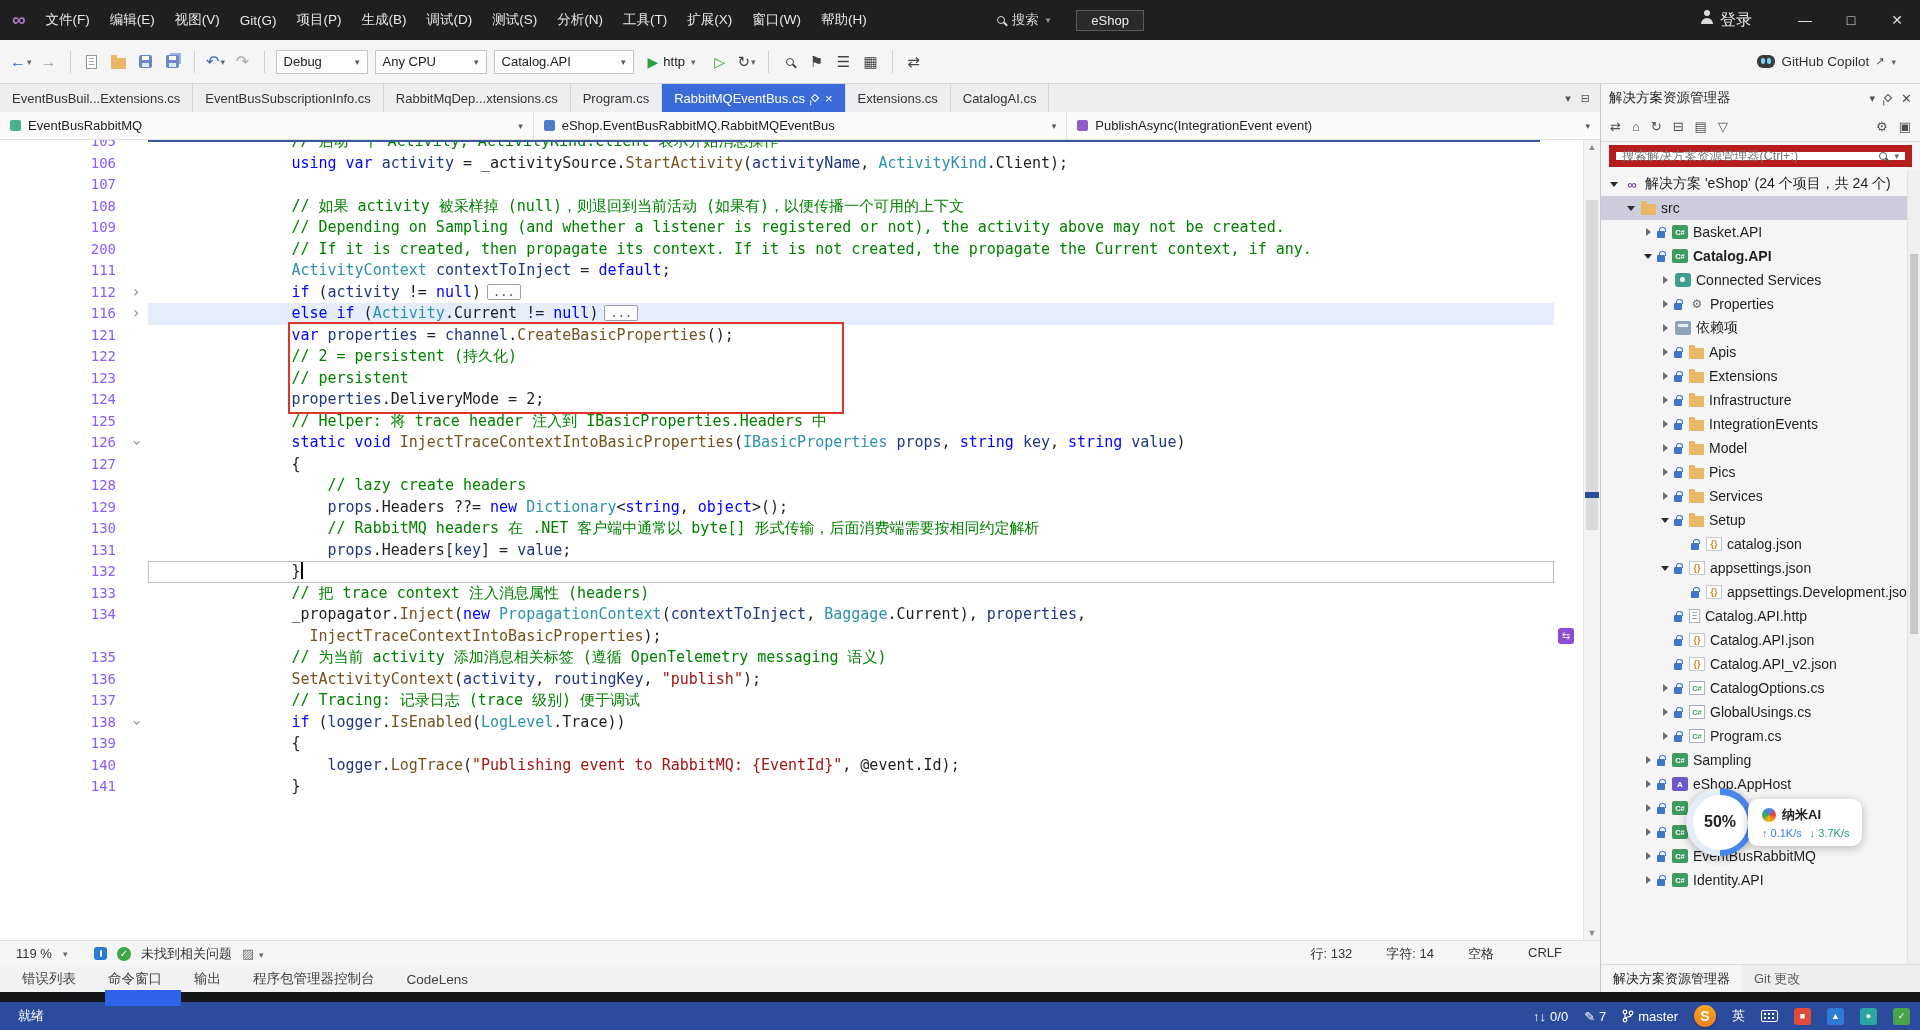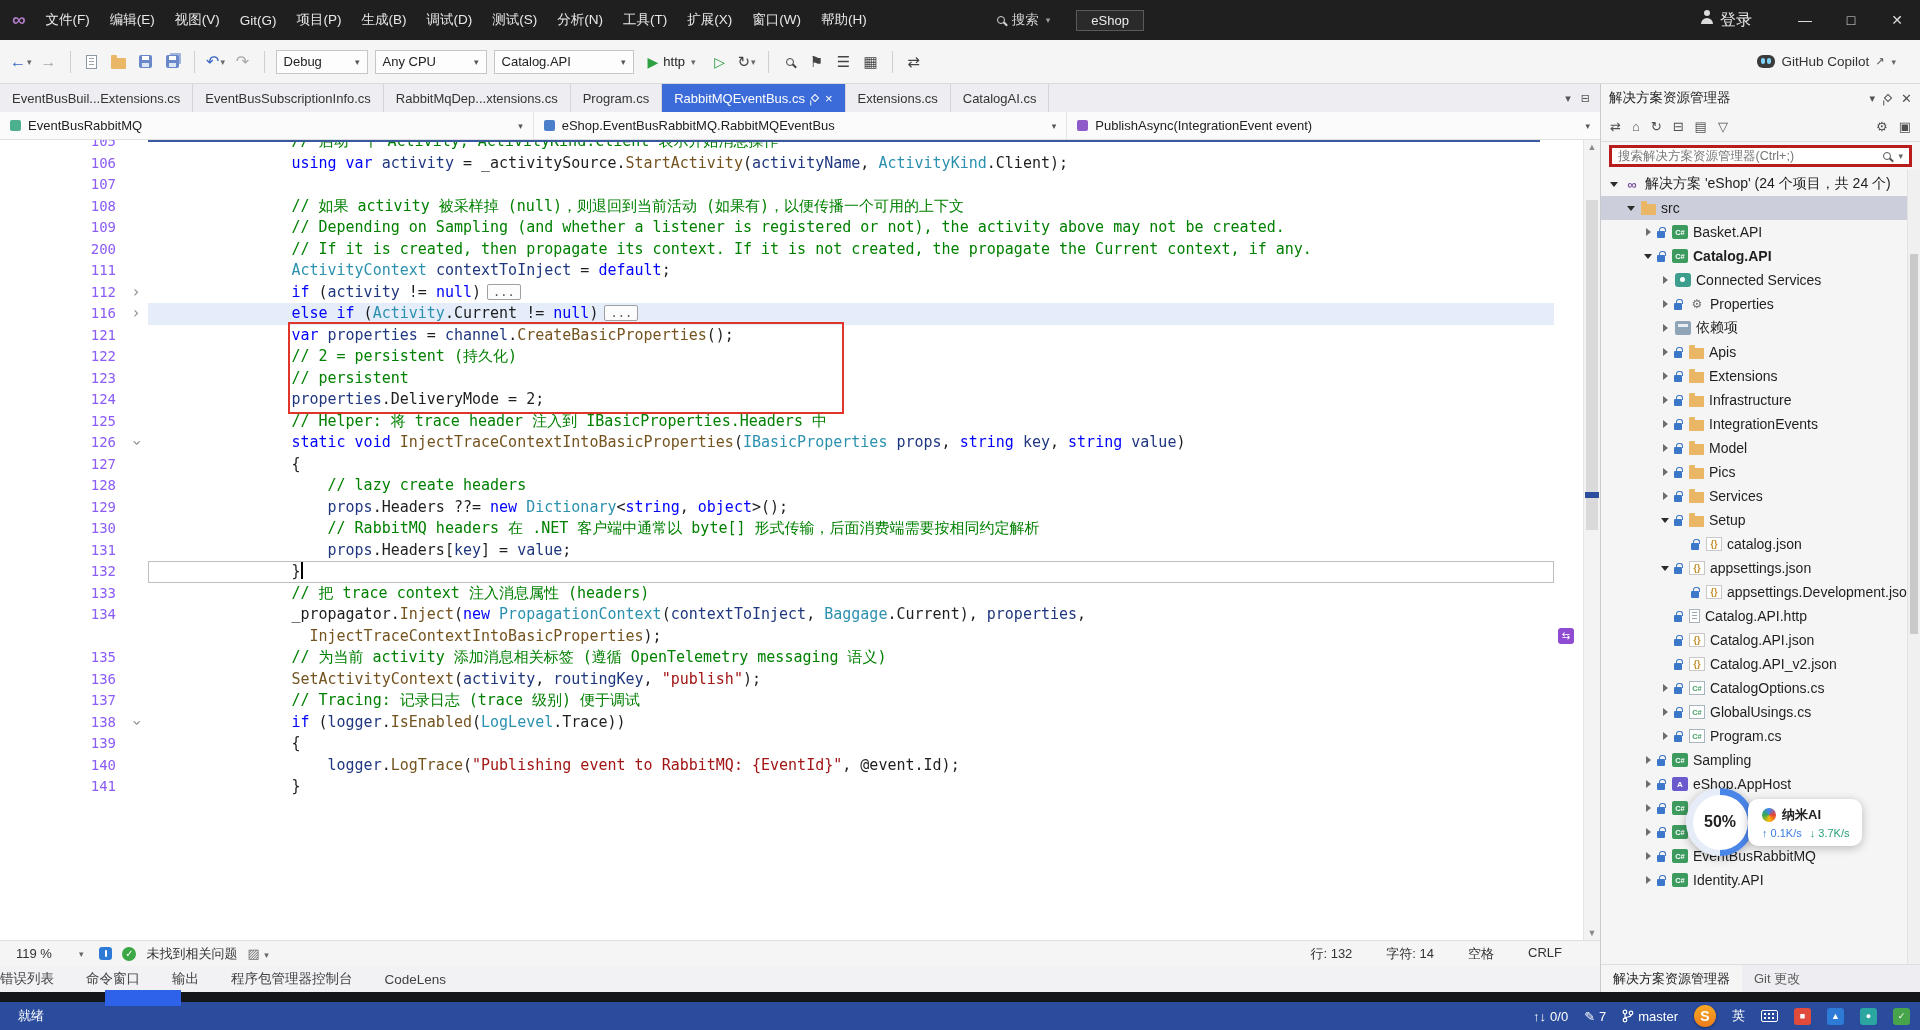--- a/index.html
+++ b/index.html
@@ -84,38 +84,38 @@
   .red-box { position:absolute; left:288px; width:556px; border:2px solid #e0352b; z-index:4; }
   .top-divider { position:absolute; top:0; left:148px; right:60px; height:2px; background:#39589e; z-index:3; }
   .quick-action { position:absolute; right:26px; width:16px; height:16px; background:#8f4bd1; color:#fff; border-radius:3px; font-size:10px; display:flex; align-items:center; justify-content:center; z-index:4; }
   #code-scrollbar { position:absolute; right:0; top:0; bottom:0; width:17px; background:#f3f3f3; border-left:1px solid #e3e3e3; z-index:5; }
   .sb-arrow { position:absolute; left:0; right:0; text-align:center; color:#8a8a8a; font-size:9px; }
   .sb-thumb { position:absolute; left:2px; right:2px; top:60px; height:330px; background:#dadada; }
   .sb-caret-mark { position:absolute; left:1px; right:1px; top:352px; height:6px; background:#2c4c9e; }
 
   
   .edstatus { height:26px; background:#f5f5f5; border-top:1px solid #e0e0e0; display:flex; align-items:center; flex:none; font-size:13px; color:#333; padding:0 10px; gap:10px; }
-  .zoom-box { display:flex; align-items:center; gap:26px; padding:0 6px; min-width:74px; }
+  .zoom-box { display:flex; align-items:center; gap:10px; padding:0 6px; min-width:74px; }
   .voice-ic { width:13px; height:13px; background:#2d7bd6; border-radius:3px; position:relative; }
   .voice-ic::before { content:""; position:absolute; left:5.5px; top:3px; width:2px; height:7px; background:#fff; border-radius:1px; }
   .ok-ic { width:14px; height:14px; background:#3ba745; border-radius:50%; color:#fff; font-size:10px; display:flex; align-items:center; justify-content:center; }
   .broom-ic { color:#6e6e6e; font-size:13px; }
   .edstatus-right { margin-left:auto; display:flex; gap:34px; padding-right:28px; color:#333; }
 
   
-  .ptabs { height:26px; background:#f2f2f5; display:flex; align-items:center; gap:32px; padding-left:0; font-size:13.5px; color:#424242; flex:none; }
+  .ptabs { height:26px; background:#f2f2f5; display:flex; align-items:center; gap:32px; padding-left:22px; font-size:13.5px; color:#424242; flex:none; }
 
   
   .se { width:320px; flex:none; background:#f5f5f5; border-left:1px solid #c9c9ce; display:flex; flex-direction:column; position:relative; }
   .se-header { height:28px; display:flex; align-items:center; padding:0 8px; font-size:13.5px; color:#1e1e1e; flex:none; }
   .se-header-icons { margin-left:auto; display:flex; align-items:center; gap:10px; color:#505050; font-size:11px; }
   .pin-dark { width:6px; height:6px; border:1px solid #505050; transform:rotate(45deg); position:relative; }
   .pin-dark::after { content:""; position:absolute; top:6px; left:2px; width:1px; height:5px; background:#505050; transform:rotate(-45deg); }
   .se-toolbar { height:30px; border-bottom:1px solid #ddd; display:flex; align-items:center; gap:11px; padding:0 9px; color:#505050; font-size:13px; flex:none; }
-  .se-search { margin:3px 8px; height:22px; background:#fff; border:3px solid #b91c1c; display:flex; align-items:center; flex:none; }
+  .se-search { margin:3px 8px; height:22px; background:#fff; border:7px solid #b91c1c; display:flex; align-items:center; flex:none; }
   .se-search input { flex:1; border:none; outline:none; font-size:12.5px; padding:0 6px; color:#333; font-family:inherit; background:transparent; }
   .se-search input::placeholder { color:#767676; }
   .se-search-icons { display:flex; align-items:center; gap:6px; padding-right:6px; color:#555; }
   #tree { flex:1; overflow:hidden; padding-top:2px; }
   .trow { height:24px; display:flex; align-items:center; font-size:14px; color:#1e1e1e; }
   .trow.sel { background:#cccedb; }
   .tw { width:14px; flex:none; display:flex; align-items:center; justify-content:center; }
   .tw-r::before { content:""; width:0; height:0; border-left:5px solid #6e6e6e; border-top:4px solid transparent; border-bottom:4px solid transparent; }
   .tw-d::before { content:""; width:0; height:0; border-top:5px solid #2b2b2b; border-left:4px solid transparent; border-right:4px solid transparent; }
   .lock { width:8px; height:7px; background:#3c77c9; border-radius:1px; position:relative; margin:4px 4px 0 2px; flex:none; }

